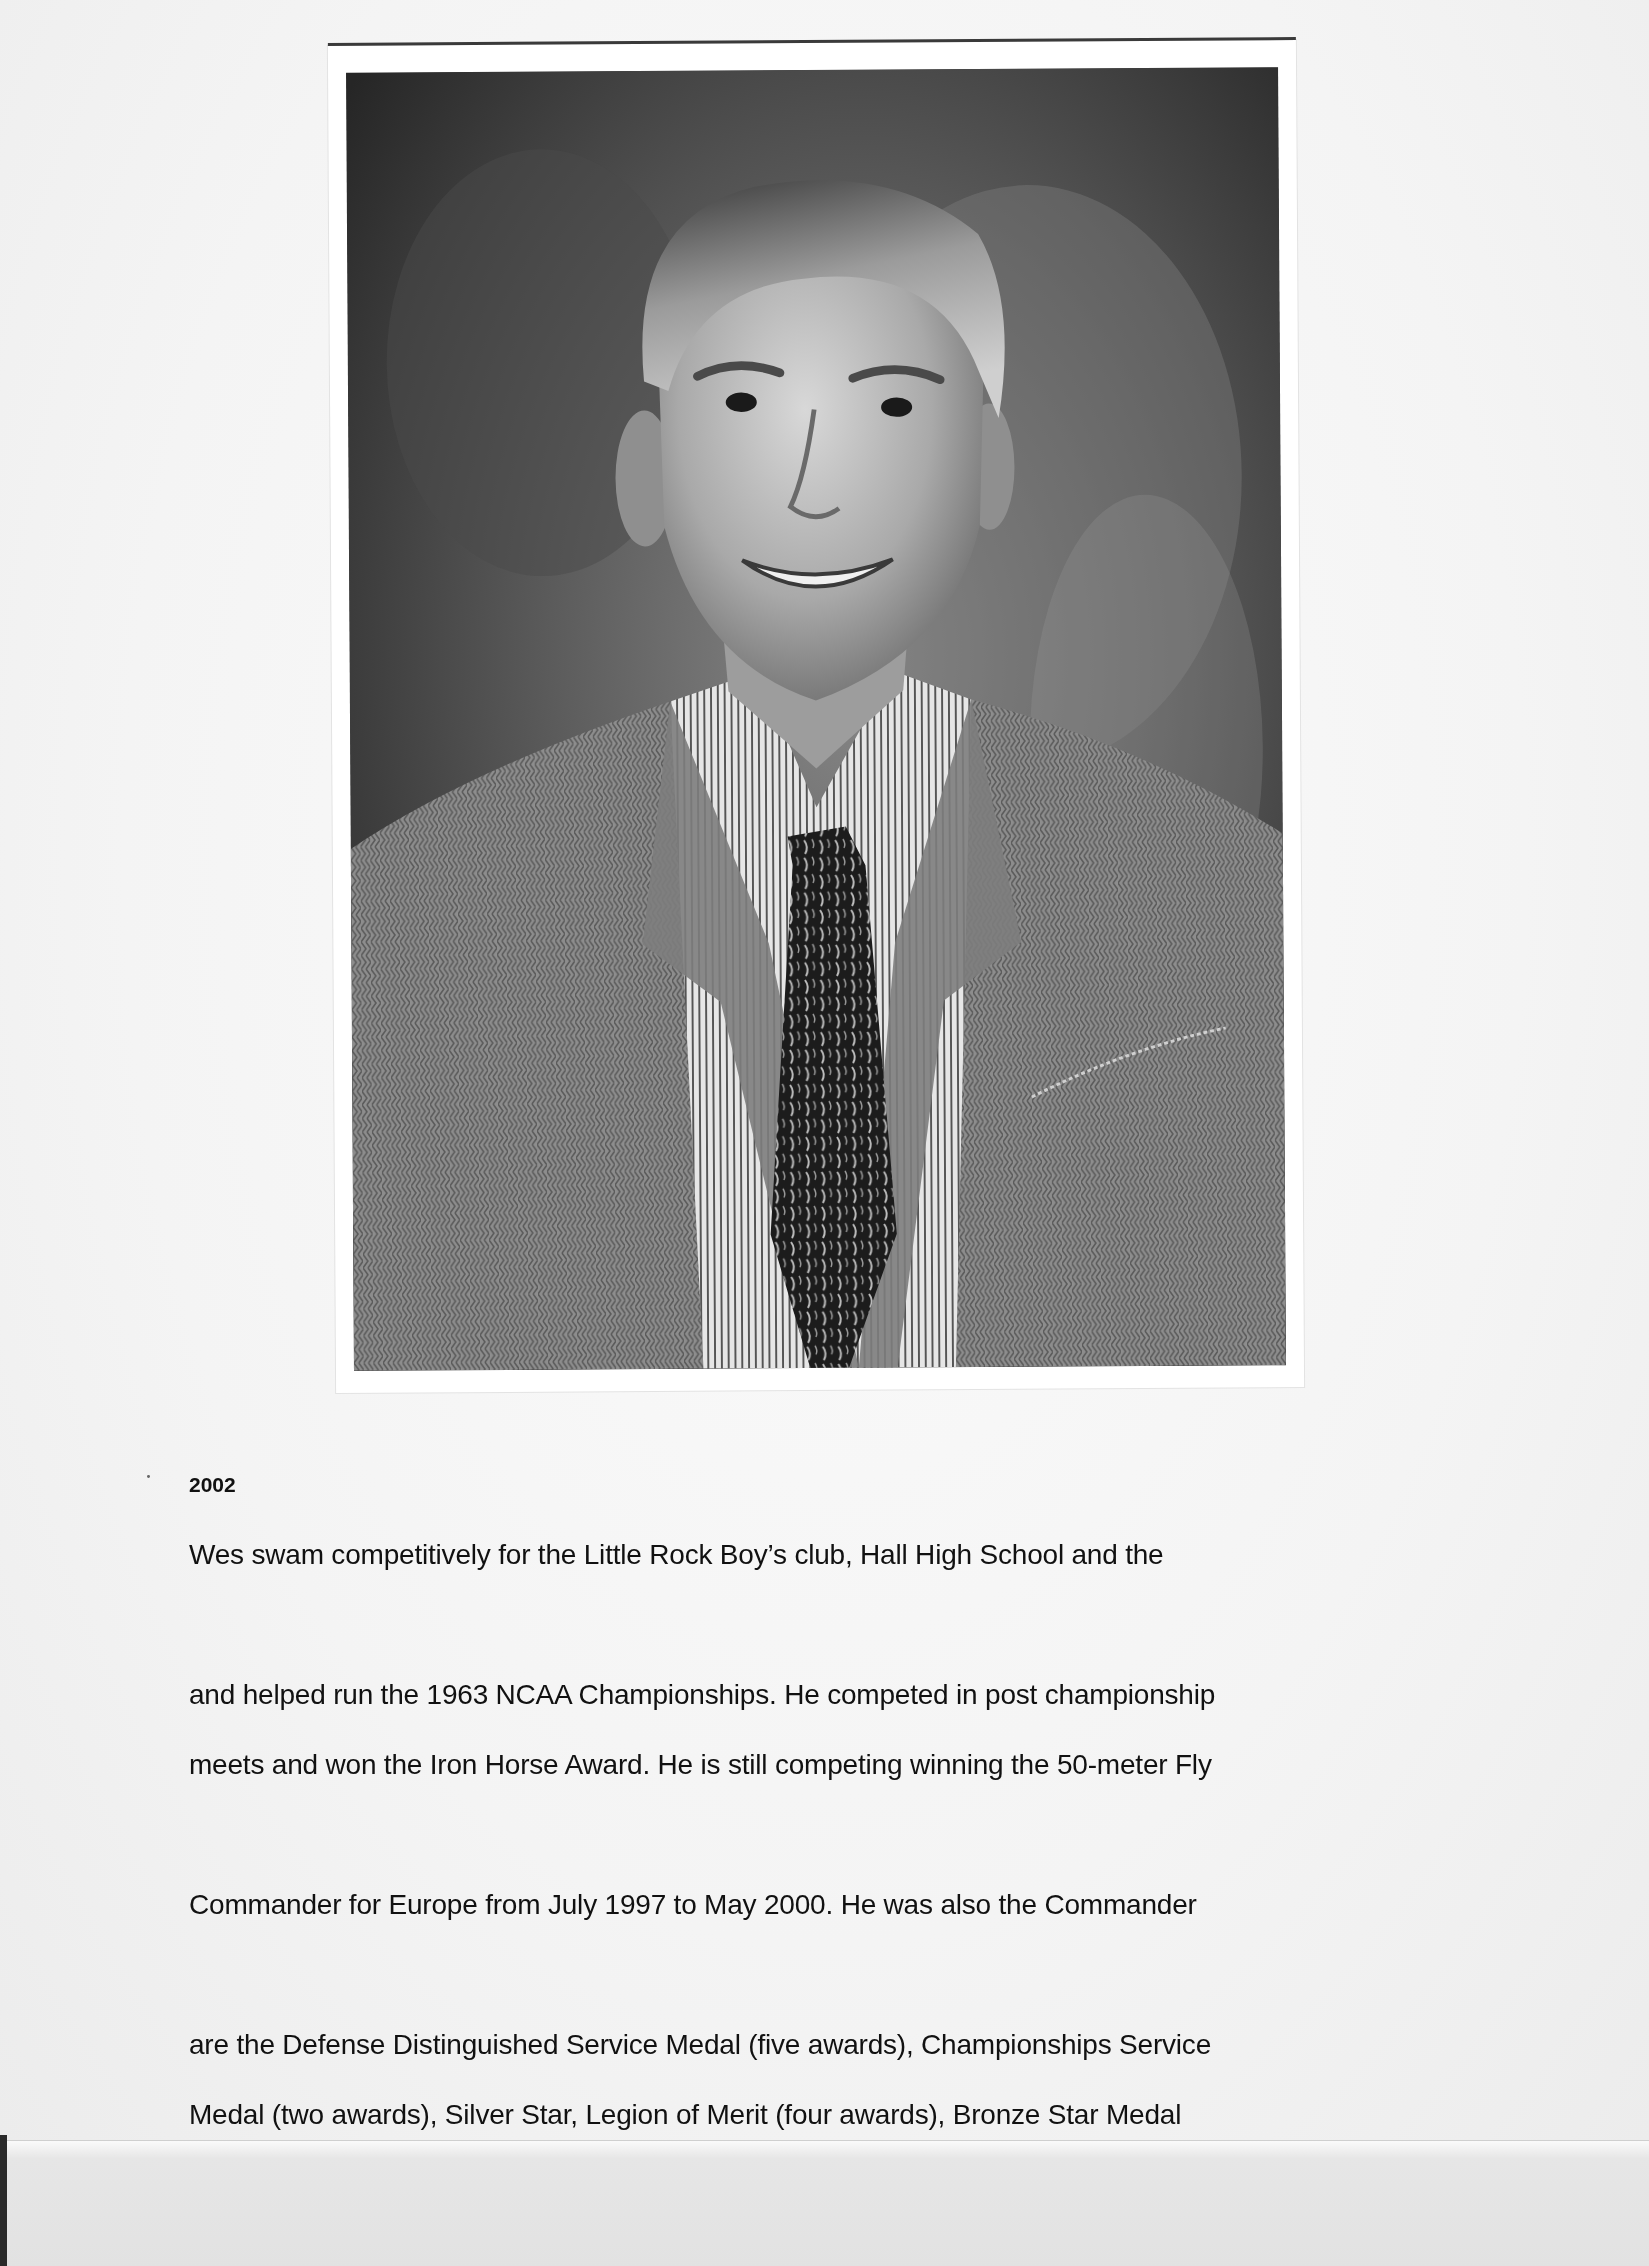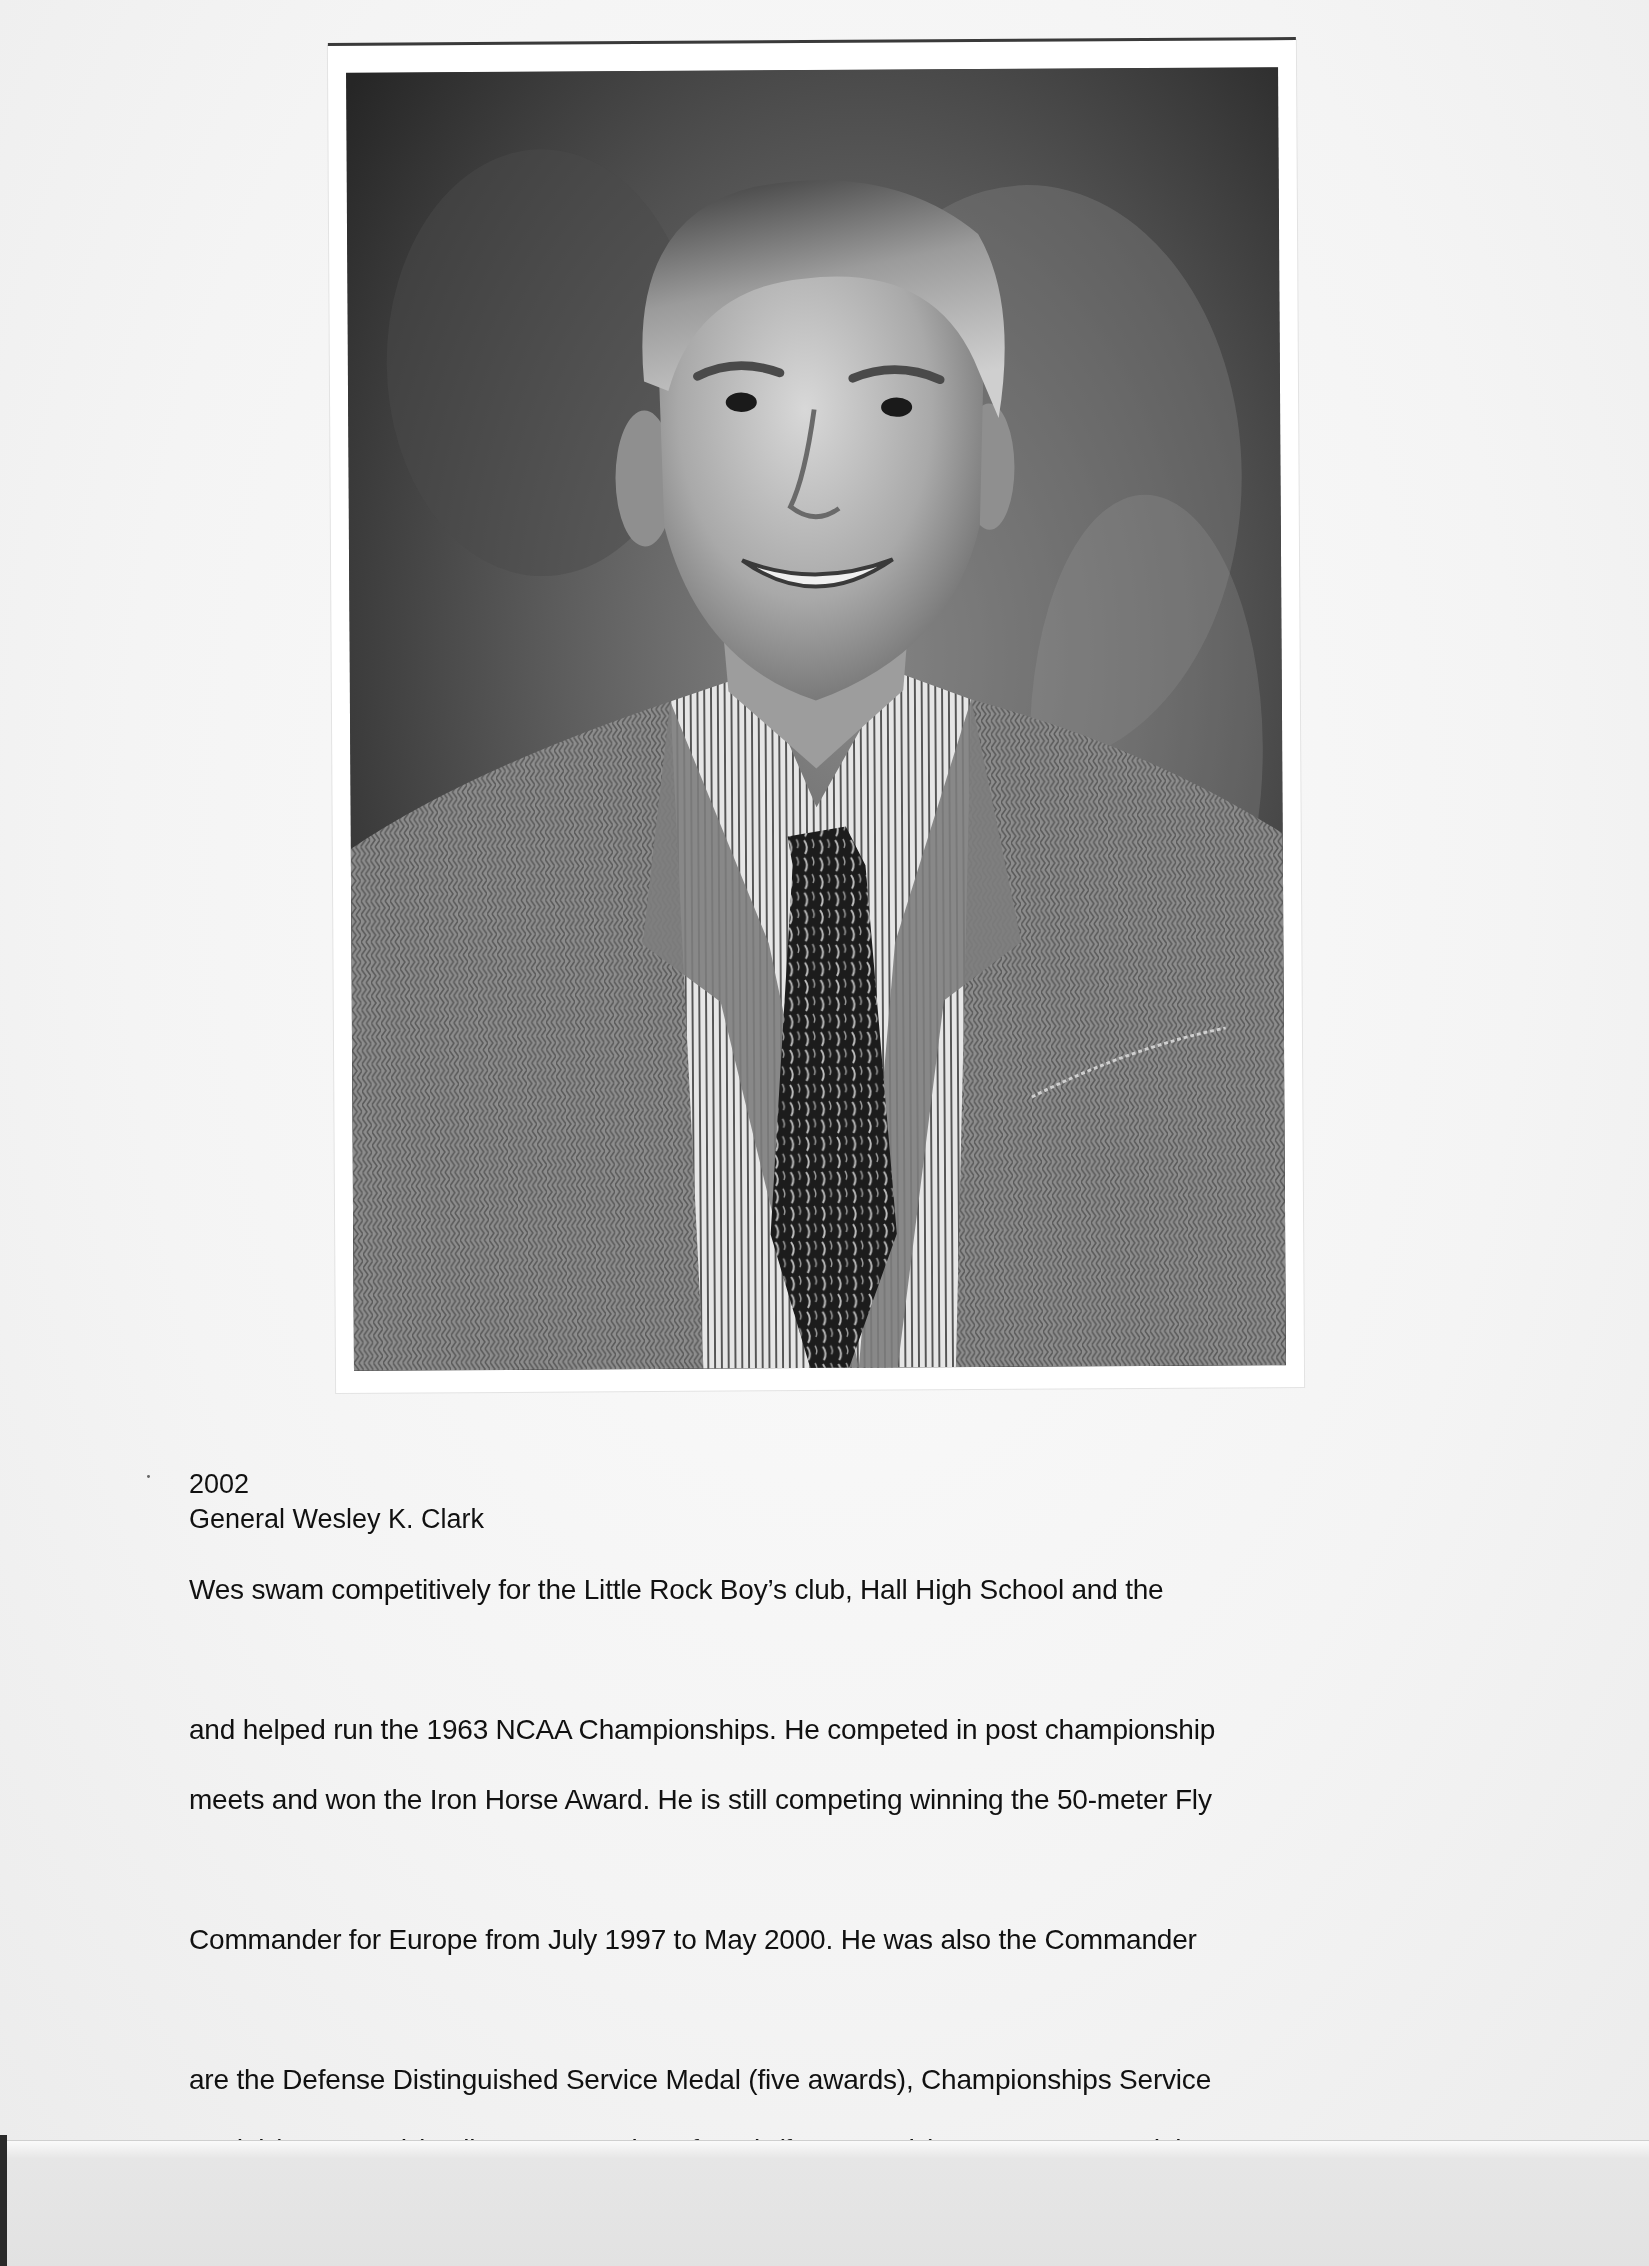--- a/index.html
+++ b/index.html
@@ -35,21 +35,21 @@
   .photo {
     position: absolute; left: 18.4px; top: 27px; width: 932px; height: 1298px;
     overflow: hidden; background: #3c3c3c;
   }
   .photo svg { display: block; width: 100%; height: 100%; }
   .caption {
     position: absolute; left: 189px; top: 1467px; width: 1252px;
     color: #111;
   }
   .caption .year, .caption .name {
-    font-weight: normal; font-size: 27px; line-height: 35px; margin: 0;
+    font-weight: bold; font-size: 21px; line-height: 35px; margin: 0;
   }
   .caption .bio {
     font-size: 28px; line-height: 35px; margin: 0; white-space: pre-line;
     letter-spacing: -0.2px;
   }
   .speck { position: absolute; width: 2.9px; height: 2.9px; background: #666; border-radius: 50%; }
 </style>
 </head>
 <body>
 
@@ -124,21 +124,20 @@
 
         <path d="M700 1060 Q800 1010 900 990" stroke="#d0d0d0" stroke-width="3" fill="none" stroke-dasharray="4 3"></path>
       </svg>
     </div>
   </div>
 
   <span class="speck" style="left:147px; top:1475px;"></span>
 
   <div class="caption">
     <p class="year">2002</p>
-    <p class="name">General Wesley K. Clark</p>
     <p class="bio">
       <span>Wes swam competitively for the Little Rock Boy’s club, Hall High School and the</span><br>
       <br>
       <span>and helped run the 1963 NCAA Championships. He competed in post championship</span><br>
       <span>meets and won the Iron Horse Award. He is still competing winning the 50-meter Fly</span><br>
       <br>
       <span>Commander for Europe from July 1997 to May 2000. He was also the Commander</span><br>
       <br>
       <span>are the Defense Distinguished Service Medal (five awards), Championships Service</span><br>
       <span>Medal (two awards), Silver Star, Legion of Merit (four awards), Bronze Star Medal</span><br>

